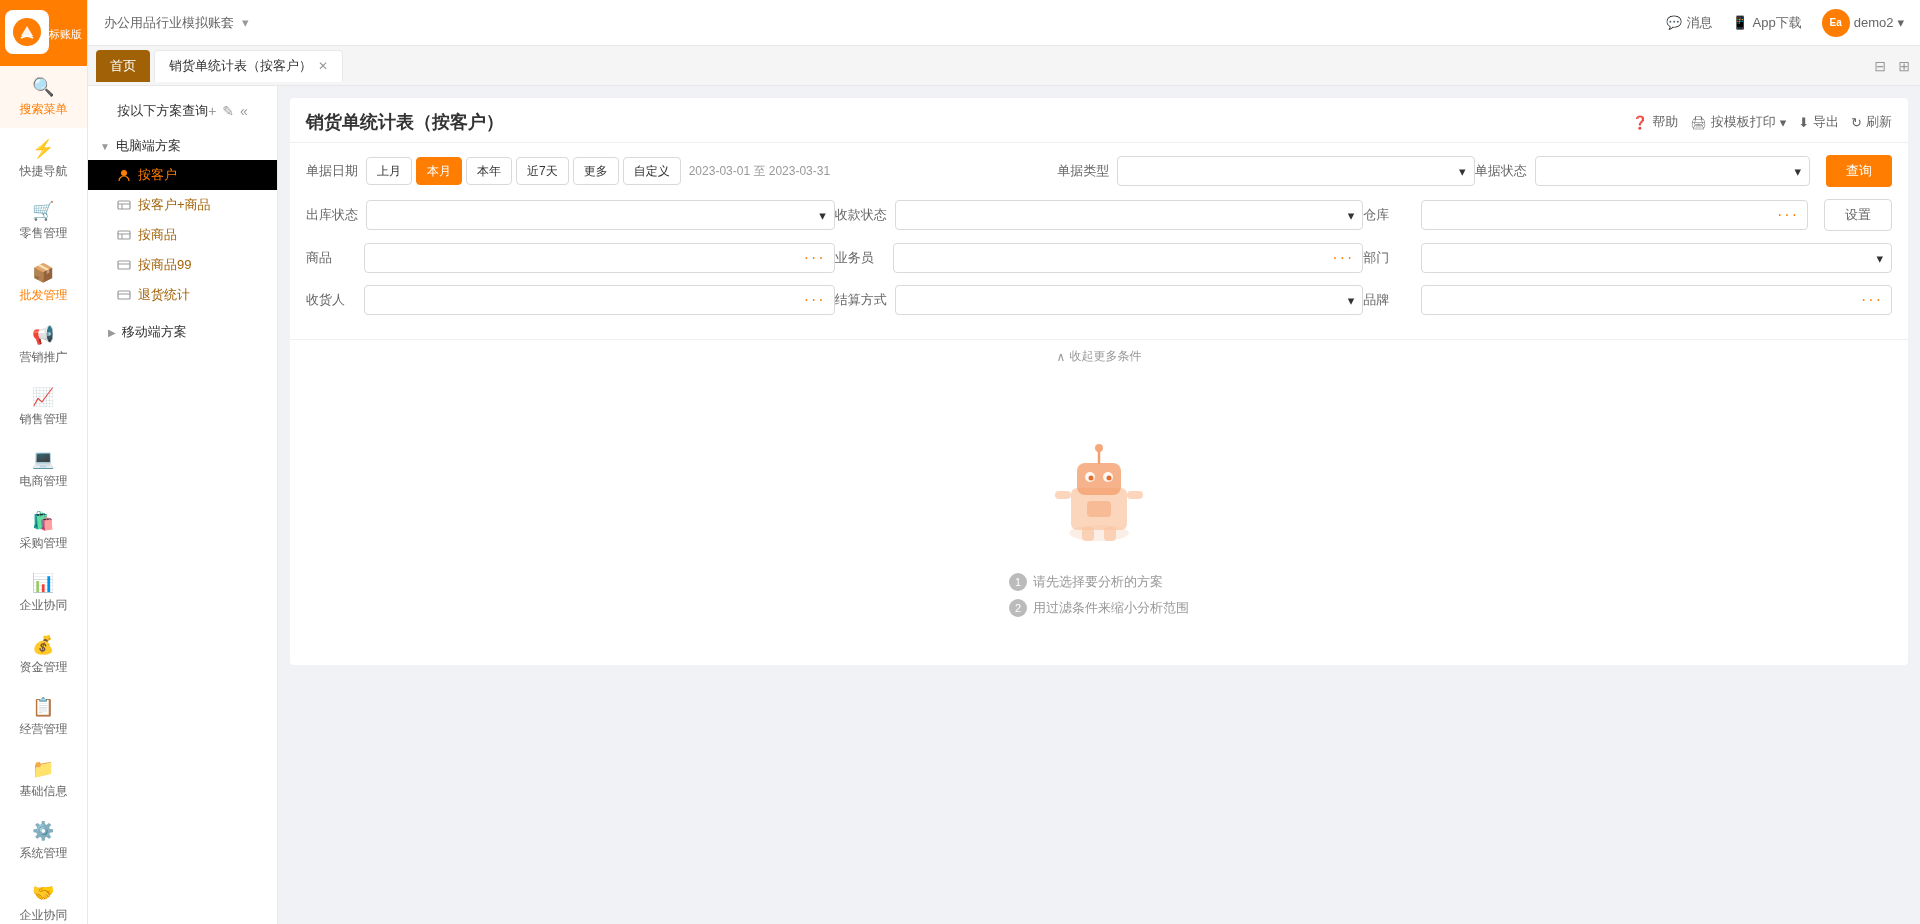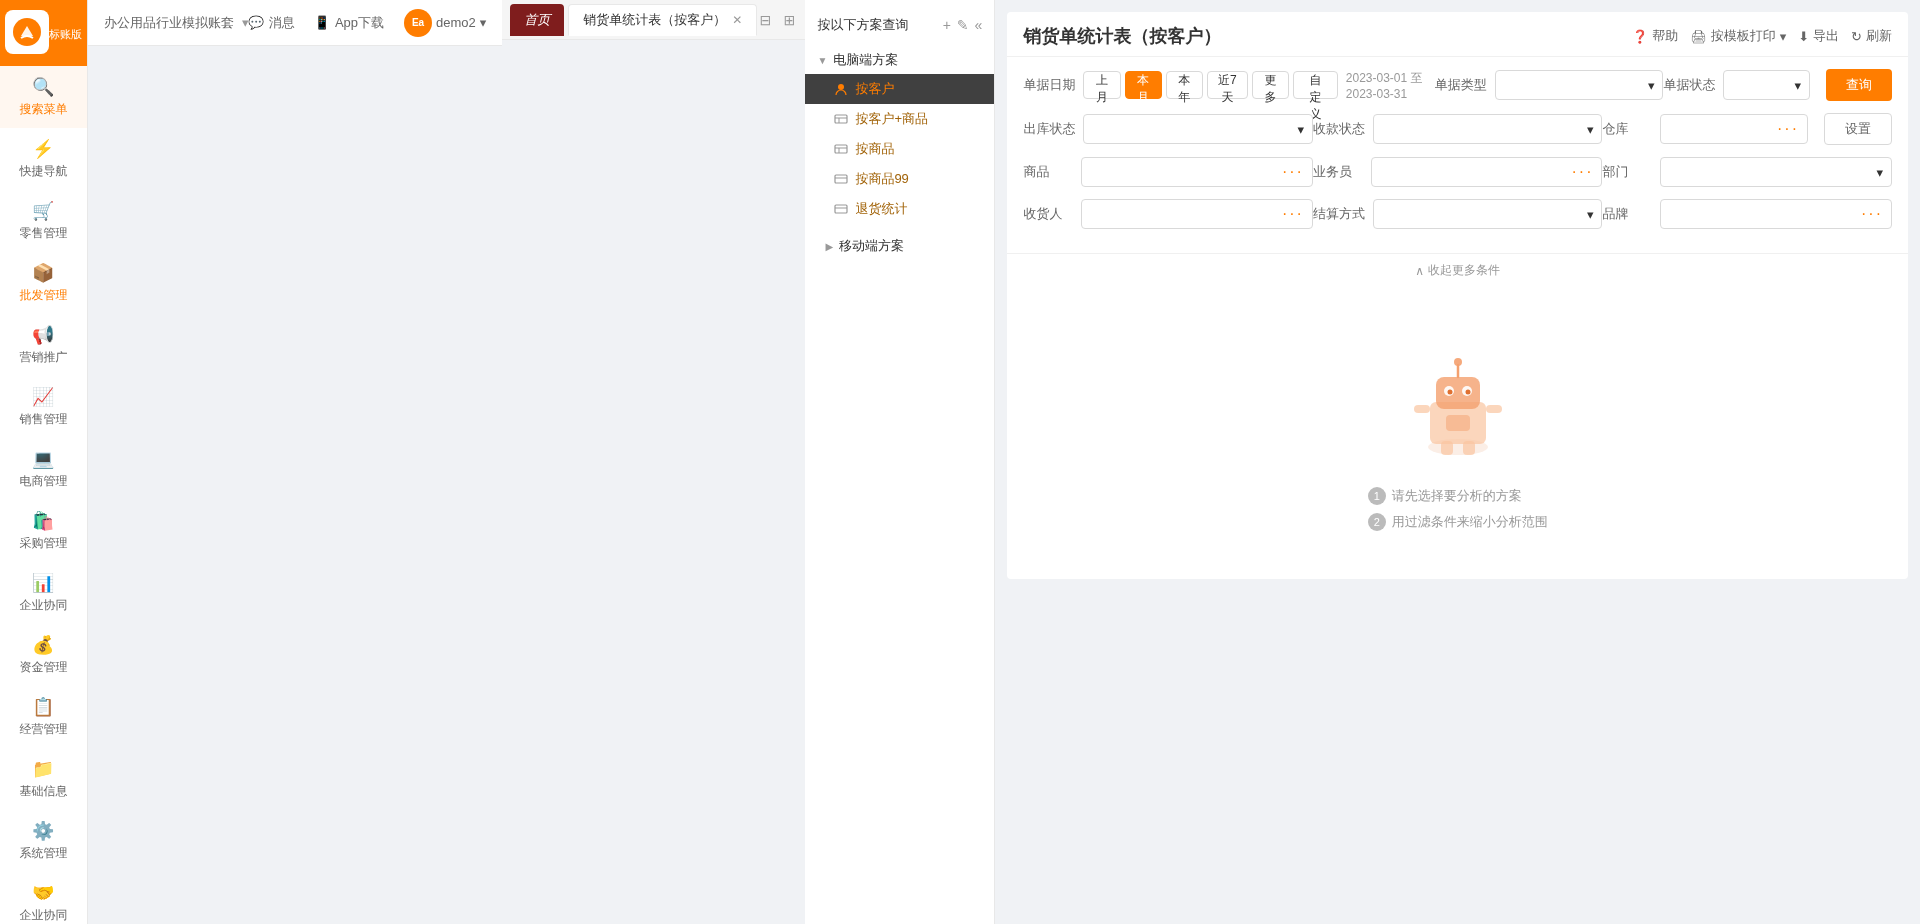--- a/index.html
+++ b/index.html
@@ -11,51 +11,51 @@
     .logo-icon { width: 44px; height: 44px; background: #fff; border-radius: 8px; display: flex; align-items: center; justify-content: center; margin-bottom: 4px; }
     .logo-icon svg { width: 32px; height: 32px; }
     .logo-text { color: #fff; font-size: 11px; }
     .sidebar-menu { width: 100%; flex: 1; overflow-y: auto; }
     .sidebar-item { width: 100%; display: flex; flex-direction: column; align-items: center; padding: 10px 0; cursor: pointer; color: #666; font-size: 12px; border-bottom: none; }
     .sidebar-item.active { color: #ff7d00; }
     .sidebar-item .icon { font-size: 18px; margin-bottom: 3px; }
     .sidebar-item-search { background: #fff7f0; color: #ff7d00; }
 
     
-    .main-area { flex: 1; display: flex; flex-direction: row; height: 924px; overflow: hidden; }
+    .main-area { flex: 1; display: flex; flex-direction: column; height: 924px; overflow: hidden; }
 
     
     .top-header { height: 46px; background: #fff; display: flex; align-items: center; justify-content: space-between; padding: 0 16px; border-bottom: 1px solid #e8e8e8; flex-shrink: 0; }
     .header-left { display: flex; align-items: center; gap: 8px; color: #666; font-size: 13px; }
     .header-right { display: flex; align-items: center; gap: 20px; color: #666; font-size: 13px; }
     .header-right-item { display: flex; align-items: center; gap: 4px; cursor: pointer; }
     .avatar { width: 28px; height: 28px; border-radius: 50%; background: #ff7d00; display: flex; align-items: center; justify-content: center; color: #fff; font-size: 11px; overflow: hidden; }
 
     
     .tab-bar { height: 40px; background: #f5f5f5; display: flex; align-items: center; border-bottom: 1px solid #e8e8e8; padding: 0 8px; flex-shrink: 0; }
     .tab { height: 32px; display: flex; align-items: center; padding: 0 14px; border-radius: 4px 4px 0 0; font-size: 13px; cursor: pointer; color: #666; gap: 6px; }
     .tab.active { background: #fff; color: #333; border: 1px solid #e8e8e8; border-bottom: 1px solid #fff; margin-bottom: -1px; }
-    .tab.home { background: #7f1d1d; color: #fff; margin-right: 4px; font-style: italic; }
+    .tab.home { background: #a16207; color: #fff; margin-right: 4px; }
     .tab-close { font-size: 12px; color: #999; cursor: pointer; }
     .window-controls { margin-left: auto; display: flex; gap: 8px; }
     .window-btn { width: 16px; height: 16px; cursor: pointer; color: #999; font-size: 14px; display: flex; align-items: center; justify-content: center; }
 
     
     .page-content { flex: 1; display: flex; overflow: hidden; background: #f0f2f5; }
 
     
     .left-panel { width: 190px; background: #fff; border-right: 1px solid #e8e8e8; flex-shrink: 0; overflow-y: auto; padding: 8px 0; }
-    .panel-header { display: flex; align-items: center; justify-content: space-between; padding: 8px 12px; font-size: 13px; color: #333; font-weight: 500; }
+    .panel-header { display: flex; align-items: center; justify-content: center; padding: 8px 12px; font-size: 13px; color: #333; font-weight: 500; }
     .panel-header-icons { display: flex; gap: 6px; color: #999; }
     .panel-header-icon { cursor: pointer; font-size: 14px; }
     .panel-section { padding: 4px 0; }
     .panel-section-header { display: flex; align-items: center; gap: 6px; padding: 5px 12px; font-size: 13px; color: #333; cursor: pointer; }
     .expand-icon { color: #999; font-size: 10px; }
     .panel-item { display: flex; align-items: center; gap: 6px; padding: 6px 12px 6px 28px; font-size: 13px; color: #a16207; cursor: pointer; }
-    .panel-item.active { color: #ff7d00; background: #404040; }
+    .panel-item.active { color: #ff7d00; background: #000000; }
     .panel-item .item-icon { width: 16px; height: 16px; display: flex; align-items: center; justify-content: center; font-size: 12px; }
     .sub-section-header { display: flex; align-items: center; gap: 6px; padding: 5px 12px 5px 20px; font-size: 13px; color: #333; cursor: pointer; }
 
     
     .right-content { flex: 1; overflow: auto; padding: 12px; }
     .content-card { background: #fff; border-radius: 4px; padding: 0; }
 
     
     .page-title-bar { display: flex; align-items: center; justify-content: space-between; padding: 12px 16px 8px; }
     .page-title { font-size: 18px; font-weight: 600; color: #333; }

